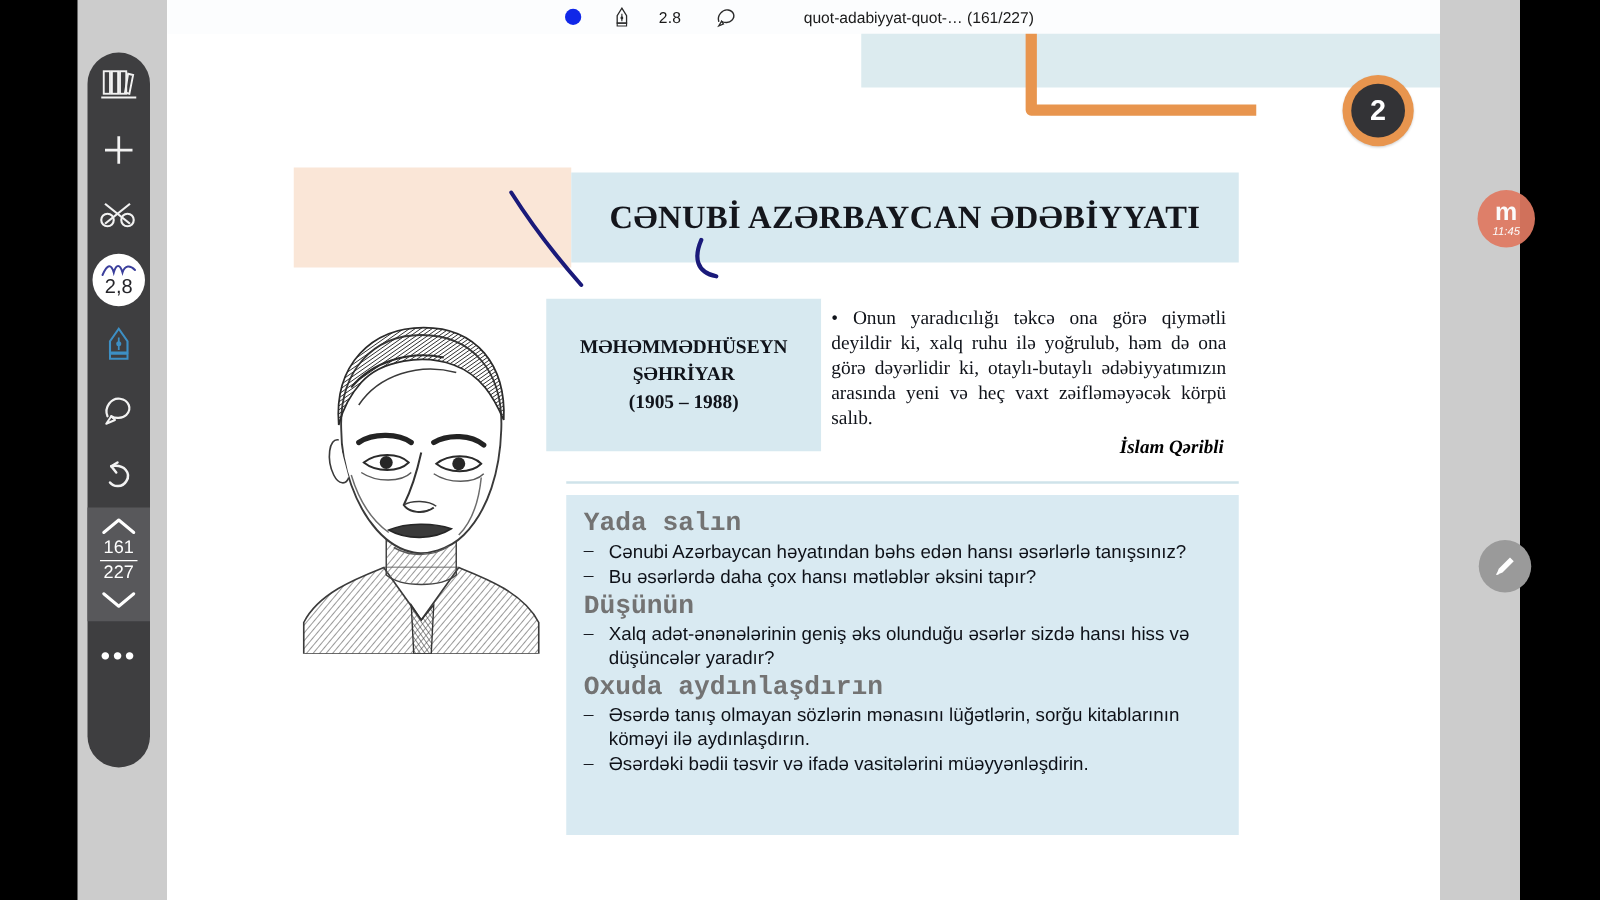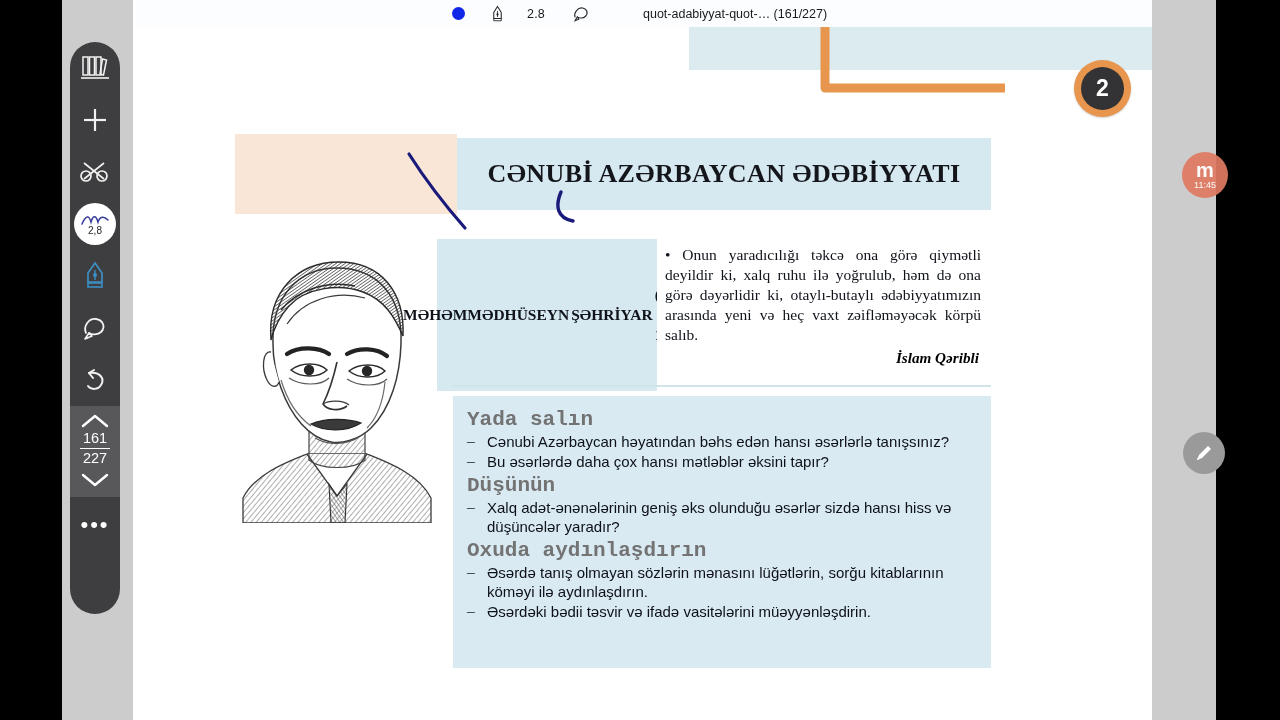--- a/index.html
+++ b/index.html
@@ -44,22 +44,22 @@
              display:flex; align-items:center; justify-content:center; }
   .titlebox h1{ font-family:"Liberation Serif", serif; font-size:26px; font-weight:bold;
                 color:#14161c; letter-spacing:.4px; }
 
   .ink{ position:absolute; z-index:25; pointer-events:none; }
   .ink-diag{ left:270px; top:148px; width:70px; height:85px; }
   .ink-curve{ left:414px; top:190px; width:50px; height:50px; }
 
   .portrait{ position:absolute; left:102px; top:248px; width:205px; height:275px; }
 
-  .namebox{ position:absolute; left:304px; top:239px; width:220px; height:152px; background:#d7e9f0;
-            display:flex; flex-direction:row; align-items:center; justify-content:center; gap:2px; }
+  .namebox{ position:absolute; left:304px; top:239px; width:220px; height:122px; background:#d7e9f0;
+            display:flex; flex-direction:column; align-items:center; justify-content:center; gap:2px; }
   .namebox div{ font-family:"Liberation Serif", serif; font-weight:bold; font-size:15.5px;
                 color:#10131a; text-align:center; line-height:1.28; }
 
   .quotebox{ position:absolute; left:524px; top:239px; width:334px; height:146px;
              background:#ffffff; padding:6px 10px 0 8px; }
   .quotebox p{ font-family:"Liberation Serif", serif; font-size:15.5px; color:#10131a;
                line-height:1.29; text-align:justify; }
   .quote-attr{ font-family:"Liberation Serif", serif; font-size:15.2px; font-weight:bold;
                font-style:italic; color:#000000; text-align:right; margin-top:4px; padding-right:2px; }
   .quote-underline{ position:absolute; left:320px; top:385px; width:538px; height:2px; background:#cfe3ea; }
@@ -74,34 +74,34 @@
   .qtxt{ font-family:"Liberation Sans", sans-serif; font-size:15px; color:#0e1118;
          line-height:1.27; }
 
   
   .rail{ position:absolute; left:70px; top:42px; width:50px; height:572px;
          background:#3e3e40; border-radius:26px; z-index:60;
          display:flex; flex-direction:column; align-items:center; }
   .rail-btn{ width:50px; height:52px; display:flex; align-items:center; justify-content:center; }
   .rail-pencircle{ width:42px; height:42px; border-radius:50%; background:#fff;
                    display:flex; flex-direction:column; align-items:center; justify-content:center; }
-  .rail-pencircle span{ font-size:10px; color:#25252a; margin-top:-2px; }
+  .rail-pencircle span{ font-size:16px; color:#25252a; margin-top:-2px; }
   .pagenav{ width:50px; background:#58585b; display:flex; flex-direction:column;
             align-items:center; padding:6px 0 8px 0; }
   .pagenav .num{ color:#fff; font-size:14.5px; line-height:1.18; text-align:right; }
   .pagenav .rule{ width:30px; height:1px; background:#fff; margin:1px 0; }
   .rail-dots{ color:#fff; font-size:22px; letter-spacing:2px; line-height:1; }
 
   
   .mobi-badge{ position:absolute; left:1182px; top:152px; width:46px; height:46px; border-radius:50%;
                background:#e07a62; z-index:70; display:flex; flex-direction:column;
                align-items:center; justify-content:center; overflow:hidden; opacity:.93; }
   .mobi-badge .m{ color:#fff; font-size:20px; font-weight:bold; font-family:"Liberation Sans",sans-serif;
                   line-height:.85; margin-top:2px; }
-  .mobi-badge .t{ color:#fff; font-size:9px; margin-top:1px; }
+  .mobi-badge .t{ color:#fff; font-size:9px; margin-top:1px;font-style:italic; }
   .pencil-fab{ position:absolute; left:1183px; top:432px; width:42px; height:42px; border-radius:50%;
                background:#9a9a9a; z-index:70; display:flex; align-items:center; justify-content:center; }
 
   .watermark{ position:absolute; left:893px; top:660px; width:330px; height:40px; border-radius:20px;
               z-index:75;
               background:linear-gradient(180deg,#9b9fa3 0%,#6f7478 48%,#585d61 52%,#8e9397 100%);
               display:flex; align-items:center; justify-content:center; gap:10px;
               box-shadow:0 1px 3px rgba(0,0,0,.35); }
   .watermark .rb{ color:#fff; font-size:21px; font-weight:bold; letter-spacing:.2px;
                   text-shadow:0 1px 1px rgba(0,0,0,.5); }

